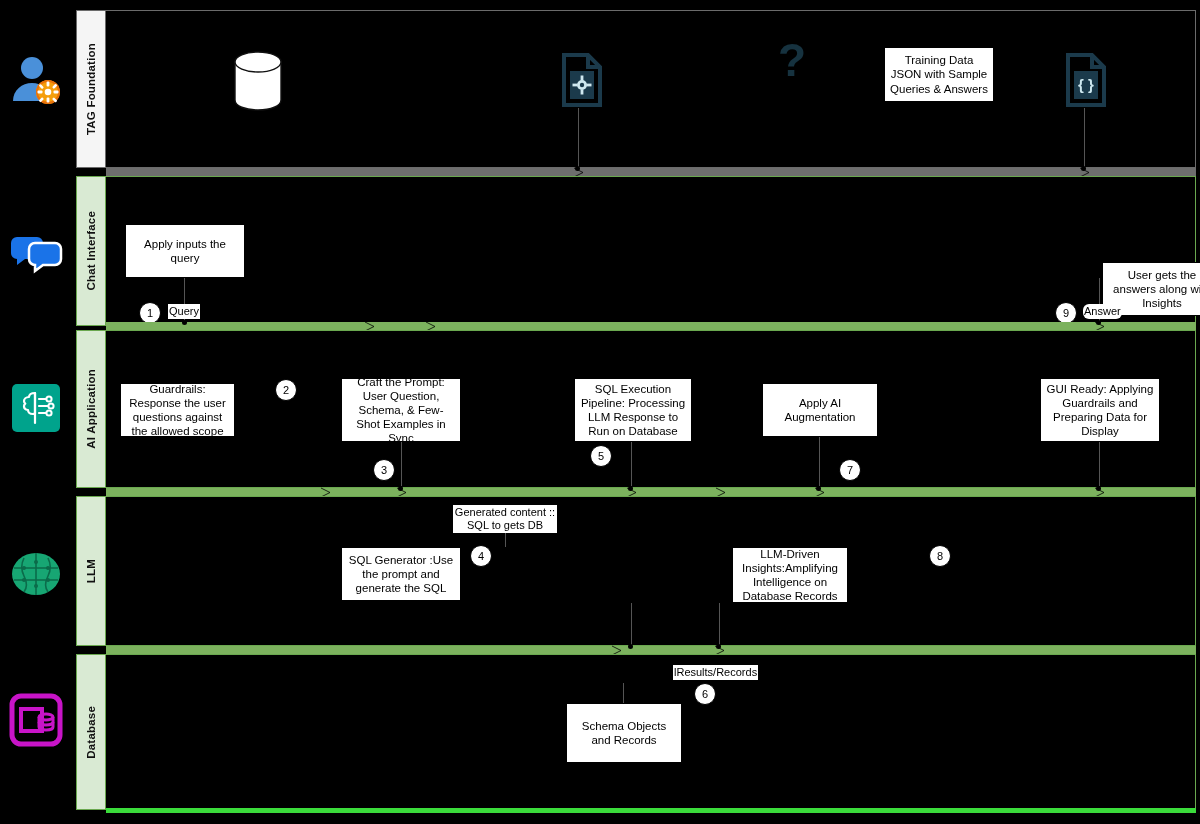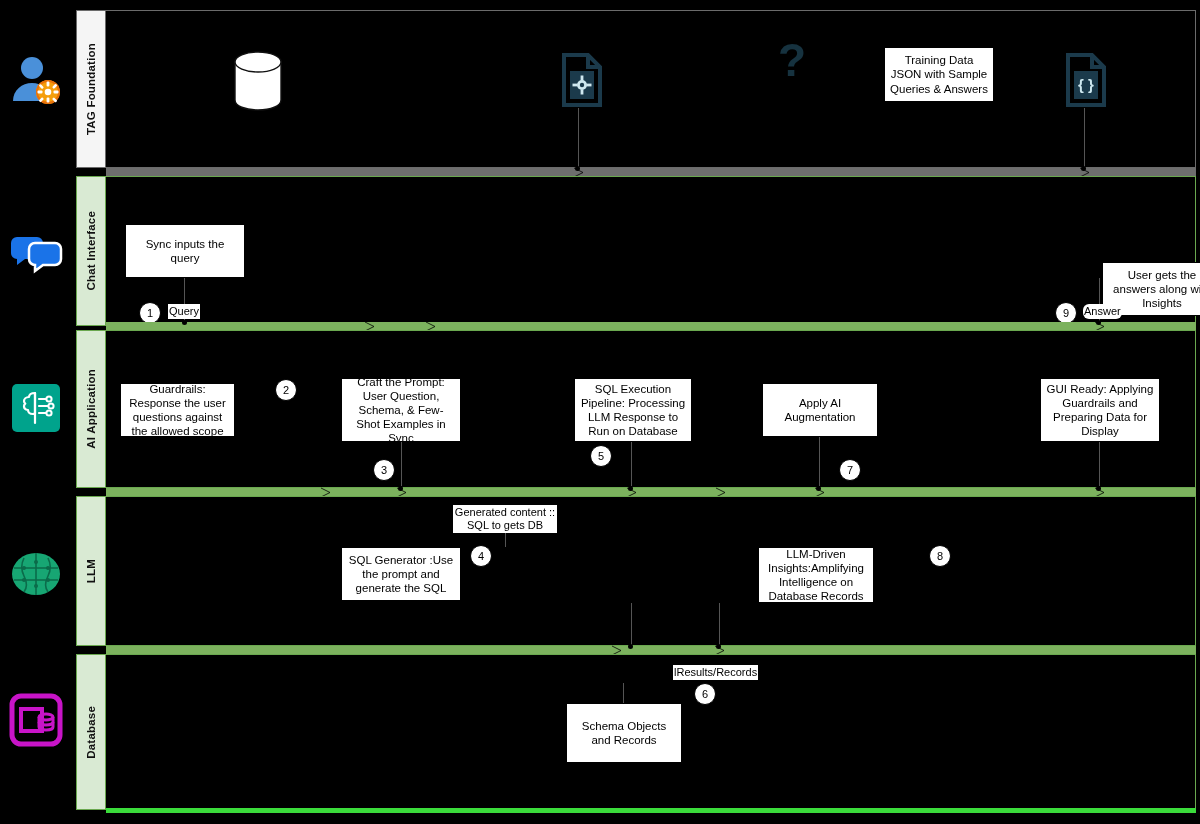--- a/index.html
+++ b/index.html
@@ -204,21 +204,21 @@
   <div class="node" style="left:1081px;top:166px;"></div>
 
   <div class="lane green" style="top:176px;height:150px;">
     <div class="lane-hdr">
       <span>Chat Interface</span>
     </div>
     <div class="lane-body"></div>
   </div>
 
   <div class="box" style="left:125px;top:224px;width:120px;height:54px;">
-    <span>Sync inputs the query</span>
+    <span>Apply inputs the query</span>
   </div>
 
   <div class="box" style="left:1102px;top:224px;width:120px;height:54px;margin-top:38px;">
     <span>User gets the answers along with Insights</span>
   </div>
 
   <div class="stub" style="left:184px;top:278px;height:46px;"></div>
   <div class="stub" style="left:1099px;top:278px;height:46px;"></div>
 
   <div class="num" style="left:139px;top:302px;">
@@ -344,21 +344,21 @@
   </div>
 
   <div class="box" style="left:341px;top:547px;width:120px;height:54px;">
     <span>SQL Generator :Use the prompt and generate the SQL</span>
   </div>
 
   <div class="num" style="left:470px;top:545px;">
     <span>4</span>
   </div>
 
-  <div class="box" style="left:758px;top:547px;width:116px;height:56px;">
+  <div class="box" style="left:732px;top:547px;width:116px;height:56px;">
     <span>LLM-Driven Insights:Amplifying Intelligence on Database Records</span>
   </div>
 
   <div class="num" style="left:929px;top:545px;">
     <span>8</span>
   </div>
 
   <div class="stub" style="left:505px;top:533px;height:14px;"></div>
   <div class="stub" style="left:631px;top:603px;height:43px;"></div>
   <div class="stub" style="left:719px;top:603px;height:43px;"></div>

